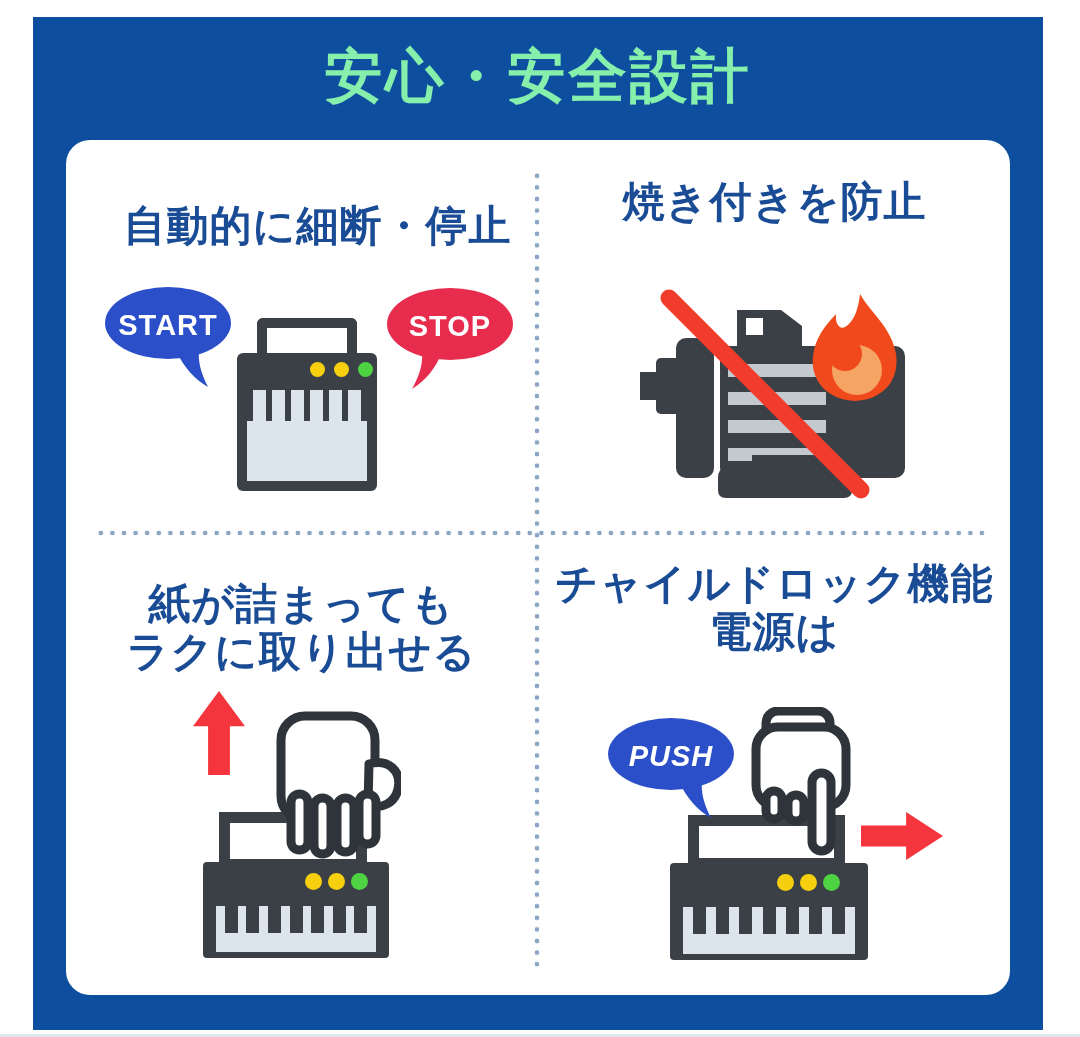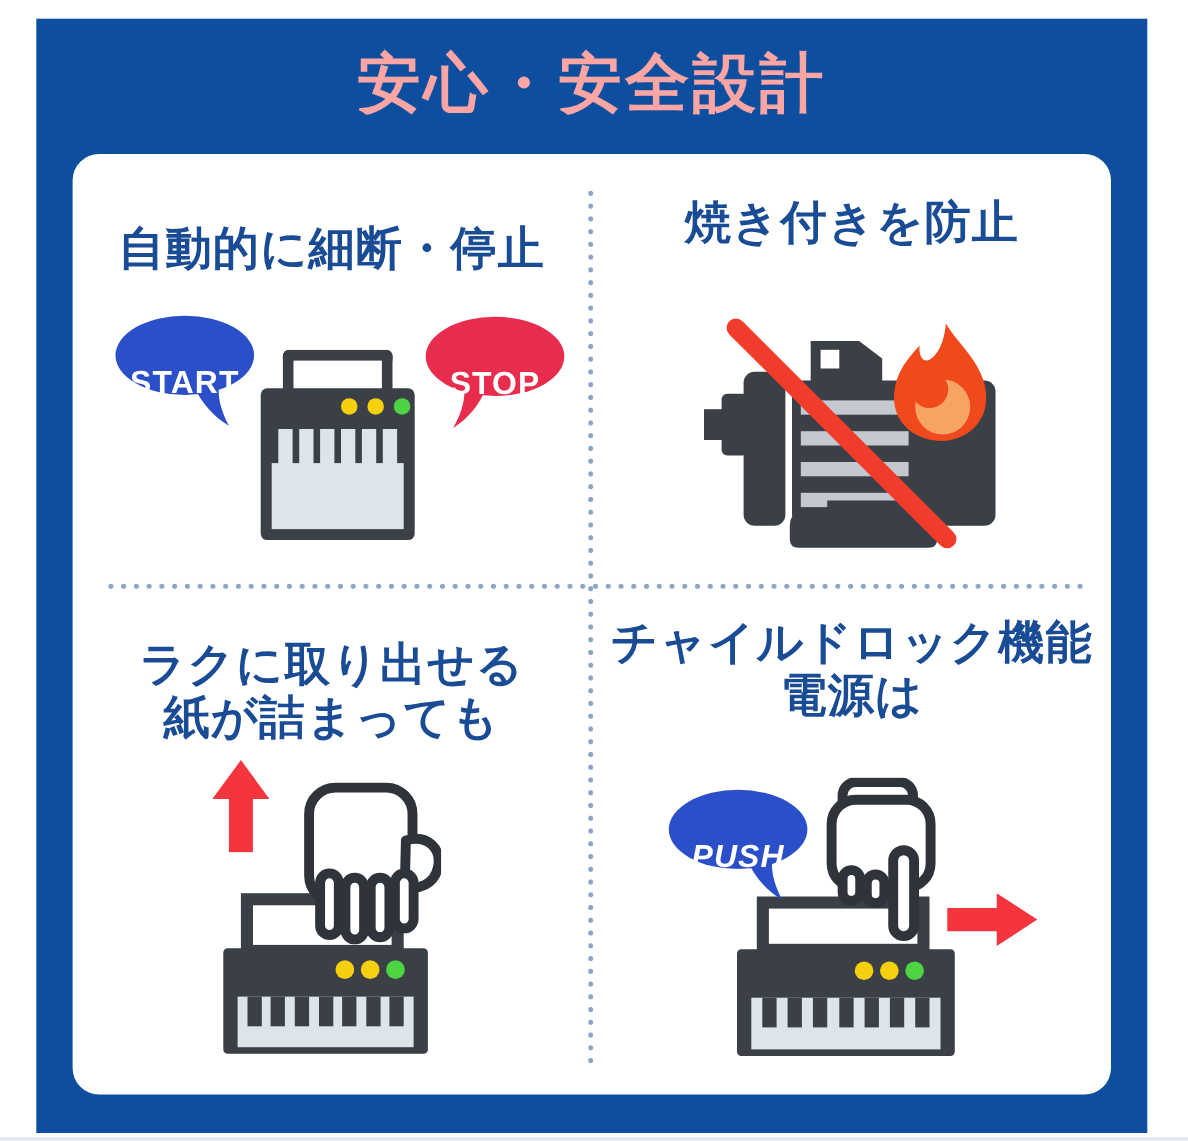--- a/index.html
+++ b/index.html
@@ -8,21 +8,21 @@
     font-family:"Liberation Sans","DejaVu Sans",sans-serif;
     -webkit-font-smoothing:antialiased;
   }
   .page{position:absolute;inset:0;}
   .photo-edge{position:absolute;left:0;bottom:0;width:100%;height:3px;background:#dfe8f2;}
 
   
   .poster{position:absolute;left:33px;top:17px;width:1010px;height:1013px;background:#0d4f9e;}
   .poster-title{
     position:absolute;left:0;top:26px;width:100%;text-align:center;
-    color:#fca5a5;font-size:58px;font-weight:bold;letter-spacing:3px;line-height:66px;
+    color:#86efac;font-size:58px;font-weight:bold;letter-spacing:3px;line-height:66px;
   }
 
   
   .panel{position:absolute;left:33px;top:123px;width:944px;height:855px;background:#ffffff;border-radius:24px;}
 
   
   .divider-h{
     position:absolute;left:29px;top:390px;width:890px;height:6px;
     background-image:radial-gradient(circle,#8ba6c4 2.1px,rgba(0,0,0,0) 2.6px);
     background-size:11.6px 6px;background-repeat:repeat-x;background-position:left center;
@@ -30,31 +30,31 @@
   .divider-v{
     position:absolute;left:468px;top:30px;width:6px;height:798px;
     background-image:radial-gradient(circle,#8ba6c4 2.1px,rgba(0,0,0,0) 2.6px);
     background-size:6px 11.6px;background-repeat:repeat-y;background-position:center top;
   }
 
   .q-heading{
     position:absolute;text-align:center;color:#1a4c96;font-weight:bold;
     font-size:42px;line-height:48px;letter-spacing:1px;
   }
-  .q-heading.tl{left:0;top:62px;width:471px;}
+  .q-heading.tl{left:0;top:62px;width:471px;padding-left:16px;}
   .q-heading.tr{left:473px;top:38px;width:471px;}
   .q-heading.bl{left:0;top:440px;width:471px;}
   .q-heading.br{left:473px;top:420px;width:471px;}
 
   
   .bubble{position:absolute;width:140px;height:112px;}
   .bubble svg{position:absolute;inset:0;}
   .bubble .lbl{
     position:absolute;top:24px;width:126px;text-align:center;color:#fff;
-    font-size:29px;font-weight:bold;letter-spacing:1px;margin-top:23px;
+    font-size:29px;font-weight:bold;letter-spacing:1px;
   }
   .bubble.start{left:36px;top:145px;}
   .bubble.start .lbl{left:3px;}
   .bubble.stop{left:312px;top:146px;}
   .bubble.stop .lbl{left:9px;}
   .bubble.push{left:539px;top:576px;z-index:6;}
   .bubble.push .lbl{left:3px;font-style:italic;}
 
   
   .shredder-a{position:absolute;left:171px;top:178px;width:140px;height:175px;}
@@ -177,22 +177,22 @@
         <g>
           <path d="M231 8 C229 26 224 36 216 41 C210 44 206 37 207 28 C196 40 186 52 184 70 C181 96 200 114 226 115 C252 114 271 96 267 68 C263 42 241 26 231 8 Z" fill="#f04a1c"></path>
           <circle cx="228" cy="84" r="25" fill="#f6a464"></circle>
           <circle cx="216" cy="68" r="17" fill="#f04a1c"></circle>
         </g>
 
         <line x1="40" y1="12" x2="232" y2="204" stroke="#f13c2b" stroke-width="17" stroke-linecap="round"></line>
       </svg>
 
       <div class="q-heading bl">
+        <div>紙が詰まっても</div>
         <div>ラクに取り出せる</div>
-        <div>紙が詰まっても</div>
       </div>
 
       <div class="arrow-up"></div>
 
       <div class="shred-group bl">
         <div class="lid"></div>
         <div class="shred-body">
           <div class="light" style="left:102px;background:#f6cf0e;"></div>
           <div class="light" style="left:125px;background:#f6cf0e;"></div>
           <div class="light" style="left:148px;background:#4ed343;"></div>

